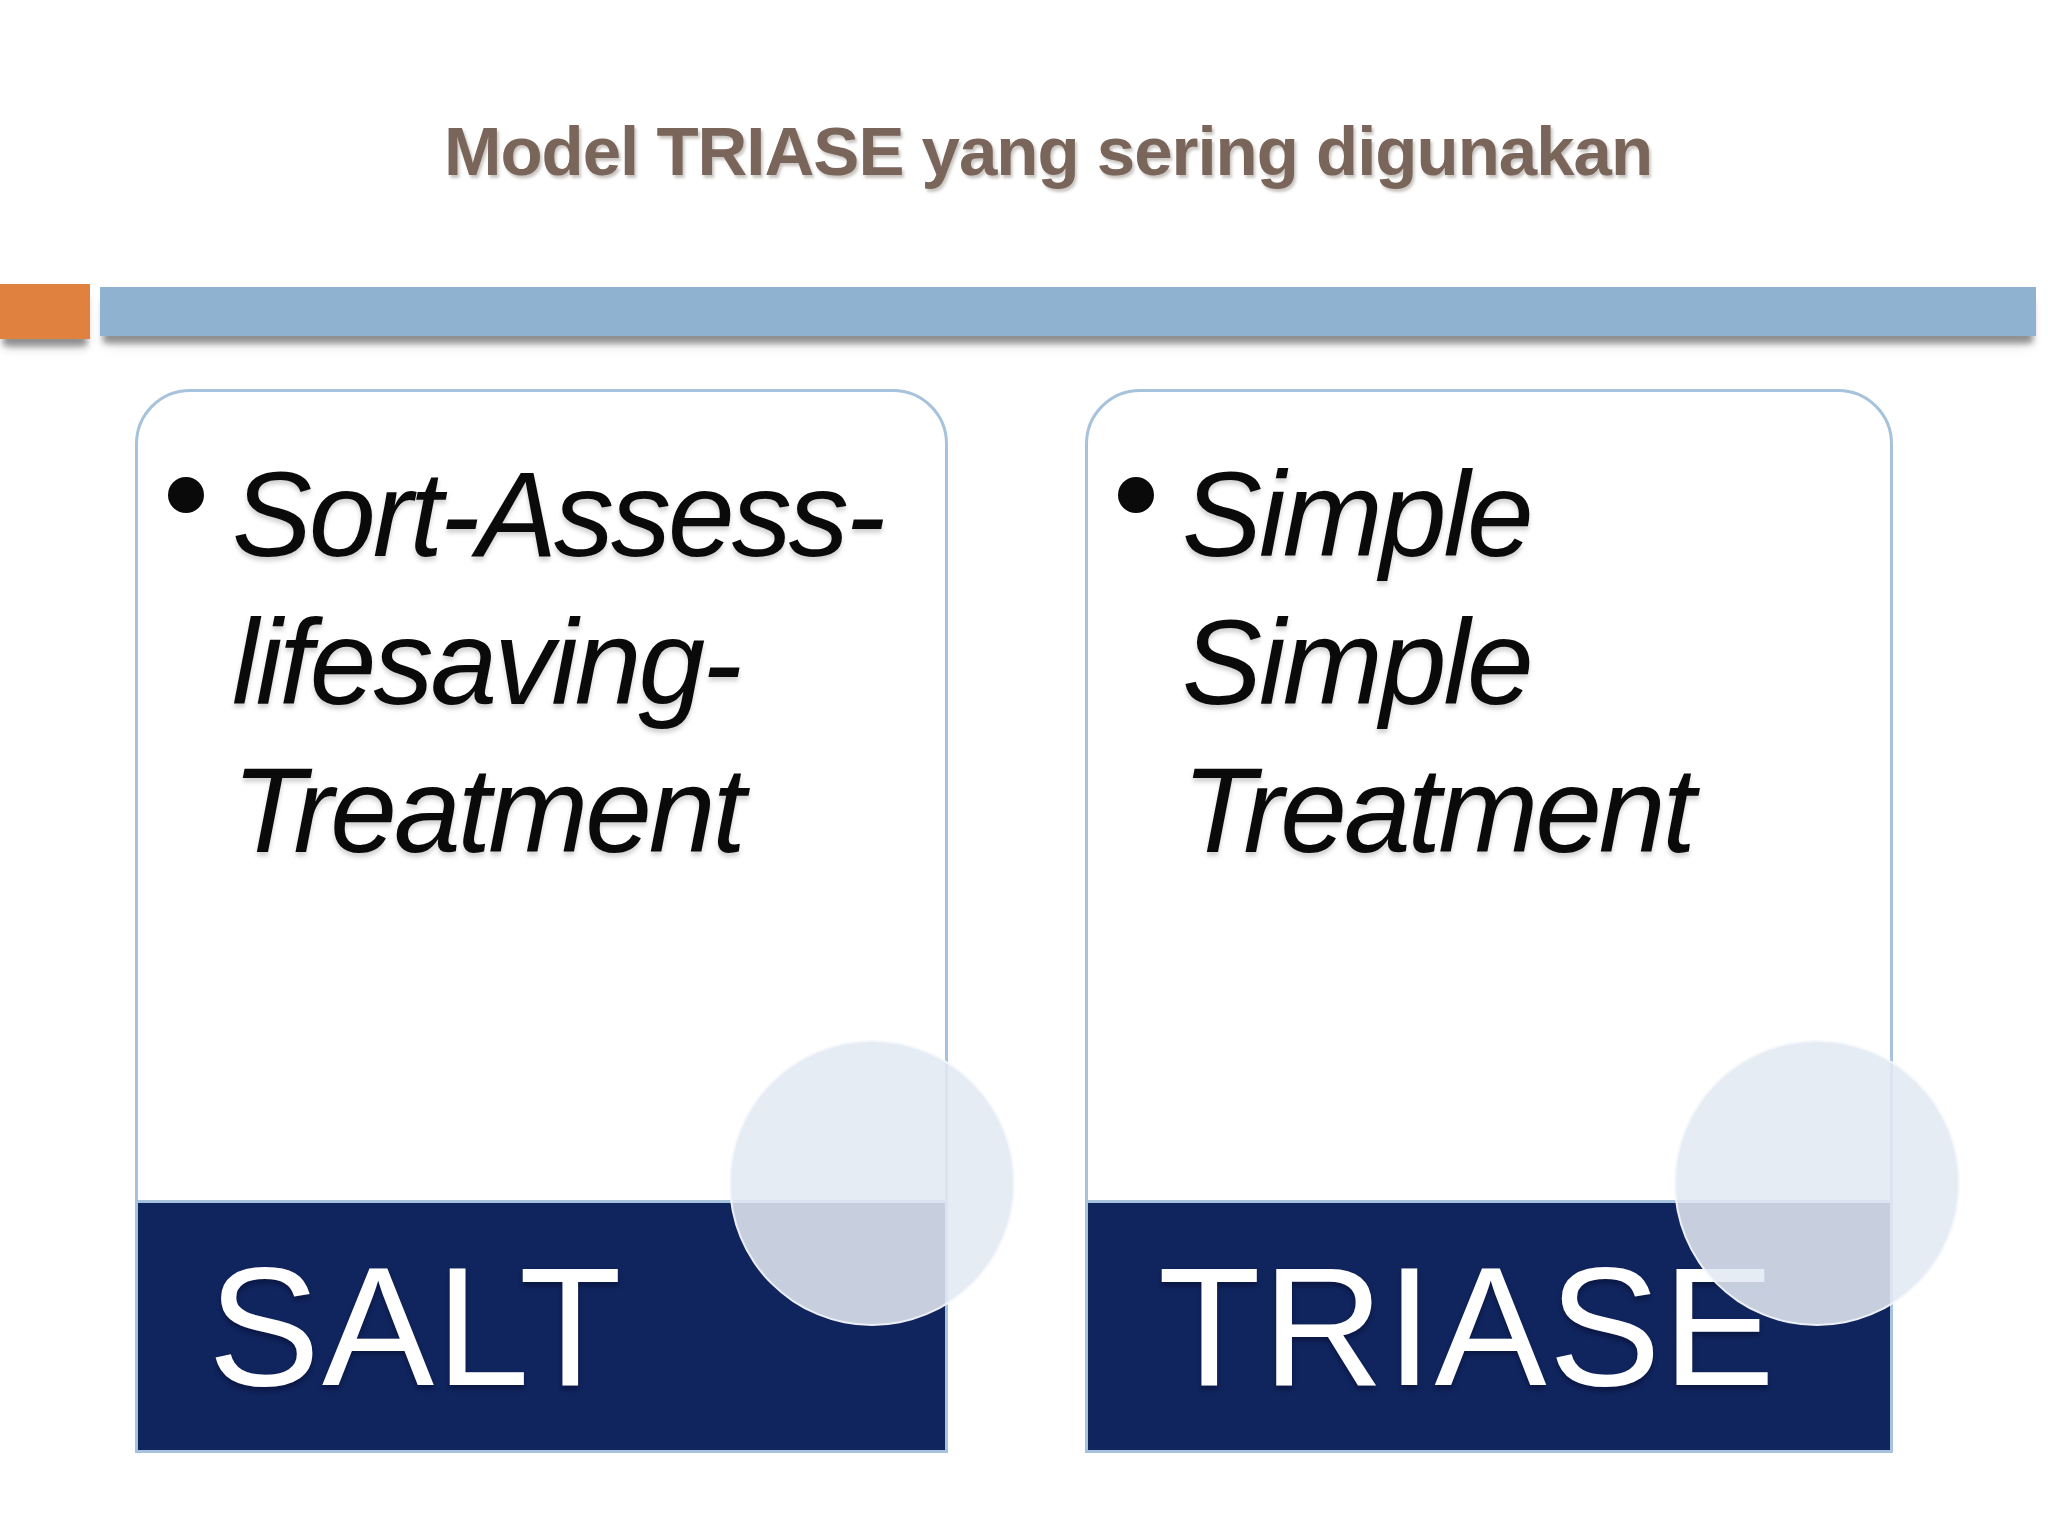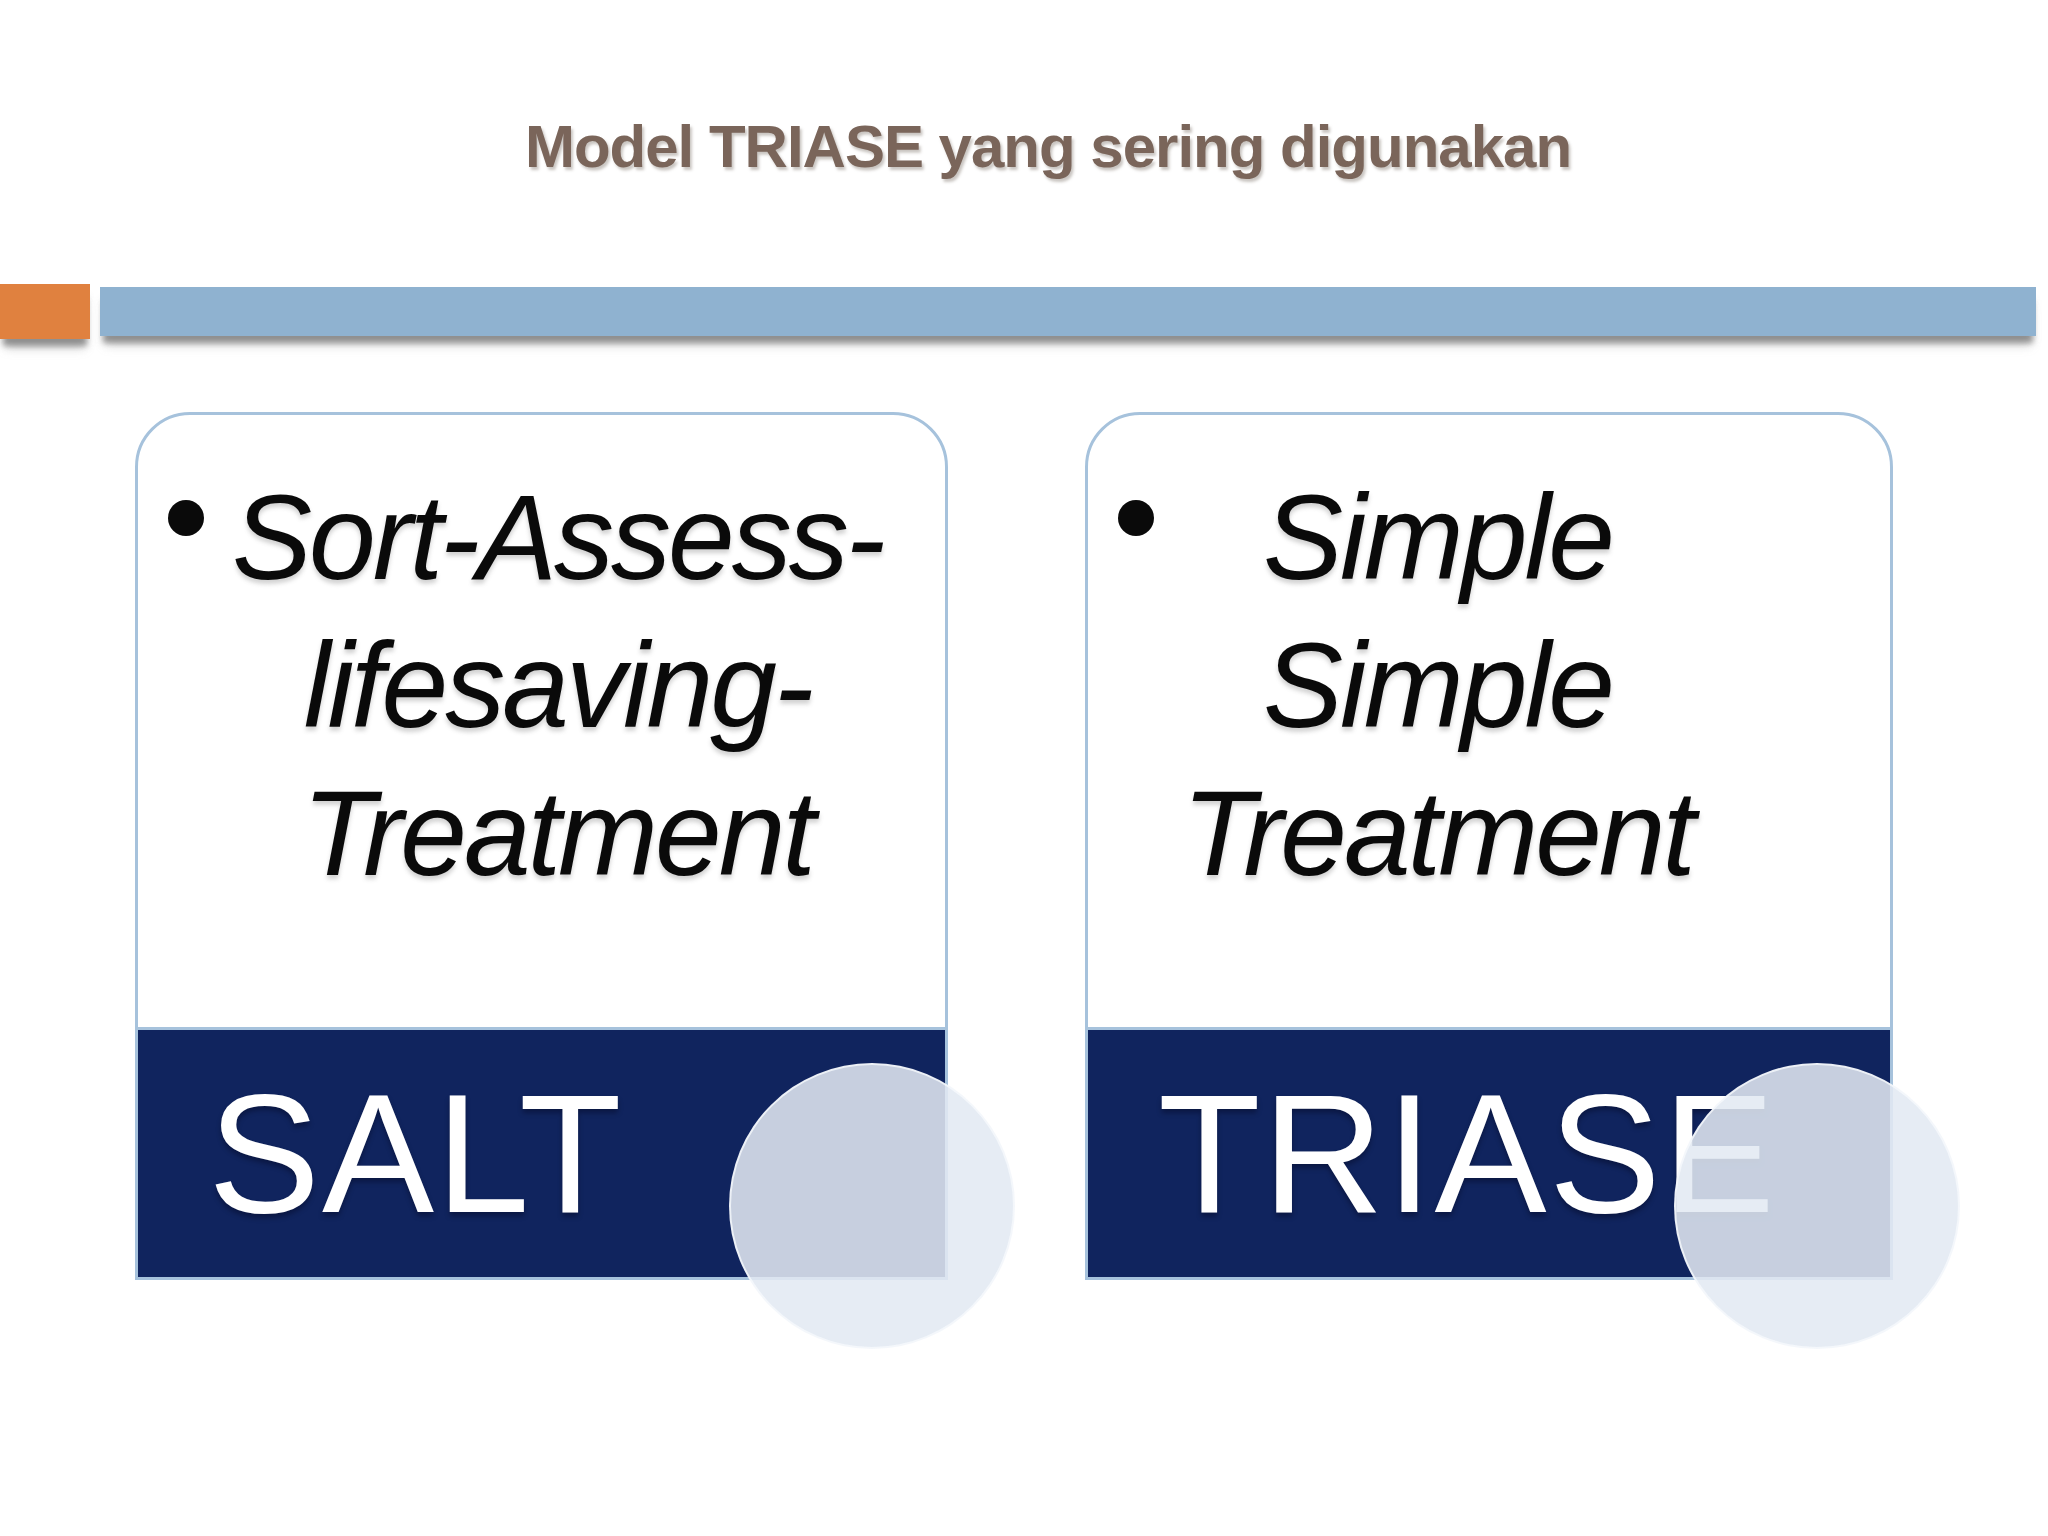--- a/index.html
+++ b/index.html
@@ -18,21 +18,21 @@
 
   
   .title {
     position: absolute;
     top: 112px;
     left: 0;
     right: 0;
     margin: 0;
     padding-left: 48px;
     text-align: center;
-    font-size: 60px;
+    font-size: 69px;
     font-weight: bold;
     letter-spacing: -1px;
     color: var(--title, #7A655A);
     text-shadow: 2px 3px 3px rgba(120, 110, 100, 0.40);
     white-space: nowrap;
   }
 
   
   .accent-orange {
     position: absolute;
@@ -49,27 +49,26 @@
     top: 287px;
     width: 1936px;
     height: 49px;
     background: var(--accent-blue, #8FB2D0);
     box-shadow: 0 10px 6px -3px rgba(110,110,110,0.70), 0 15px 10px -6px rgba(150,150,150,0.35);
   }
 
   
   .card {
     position: absolute;
-    top: 412px;
-    height: 868px;
+    top: 389px;
+    height: 1064px;
     background: #ffffff;
     border: 3px solid var(--card-border, #A6C2DC);
     border-radius: 55px 55px 0 0;
     box-sizing: border-box;
-    text-align: center;
   }
   .card-left  { left: 135px;  width: 813px; }
   .card-right { left: 1085px; width: 808px; }
 
   .card-body {
     position: absolute;
     top: 48px;
     left: 30px;
     right: 10px;
     display: flex;

